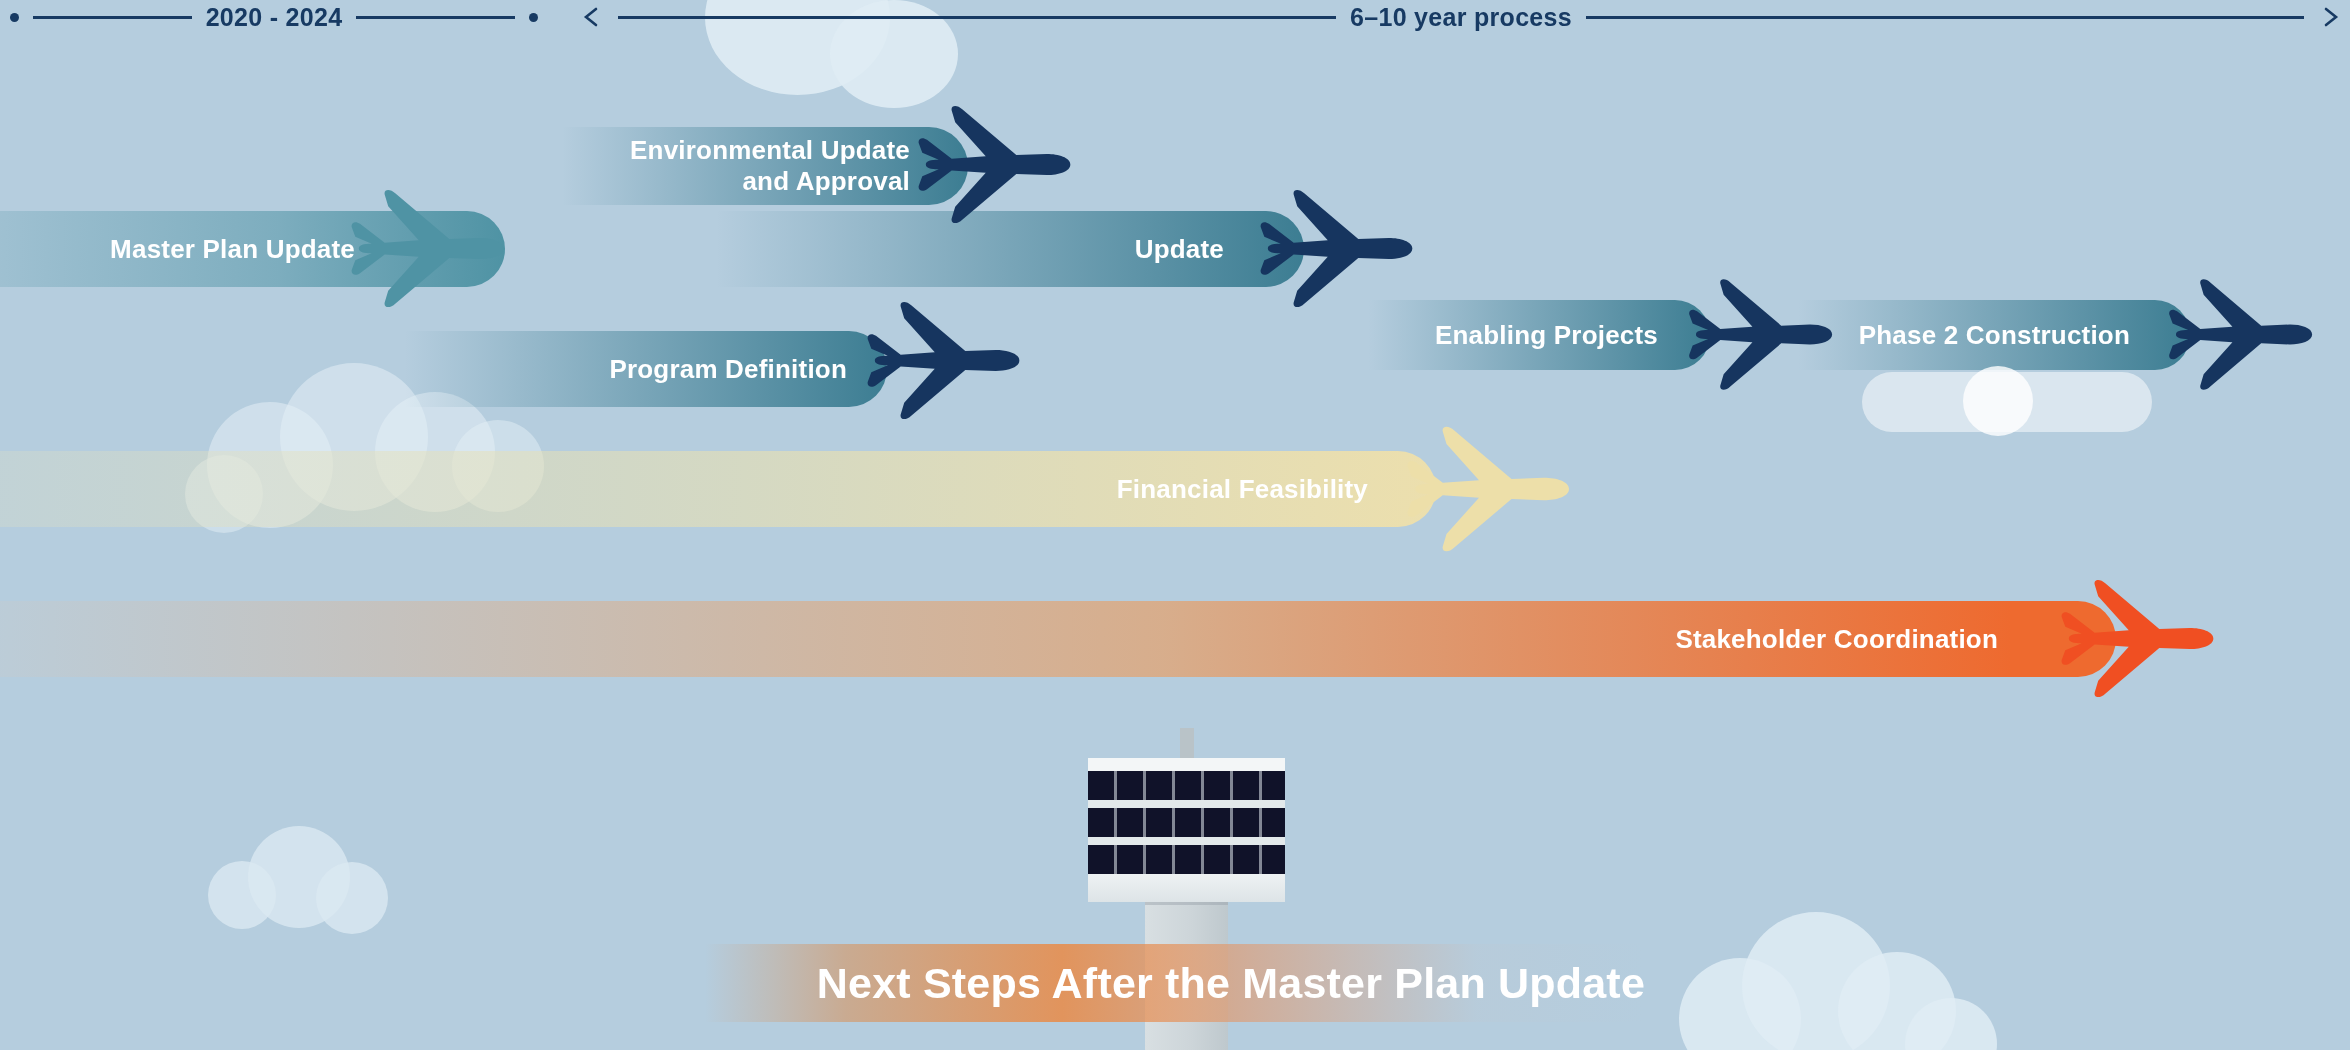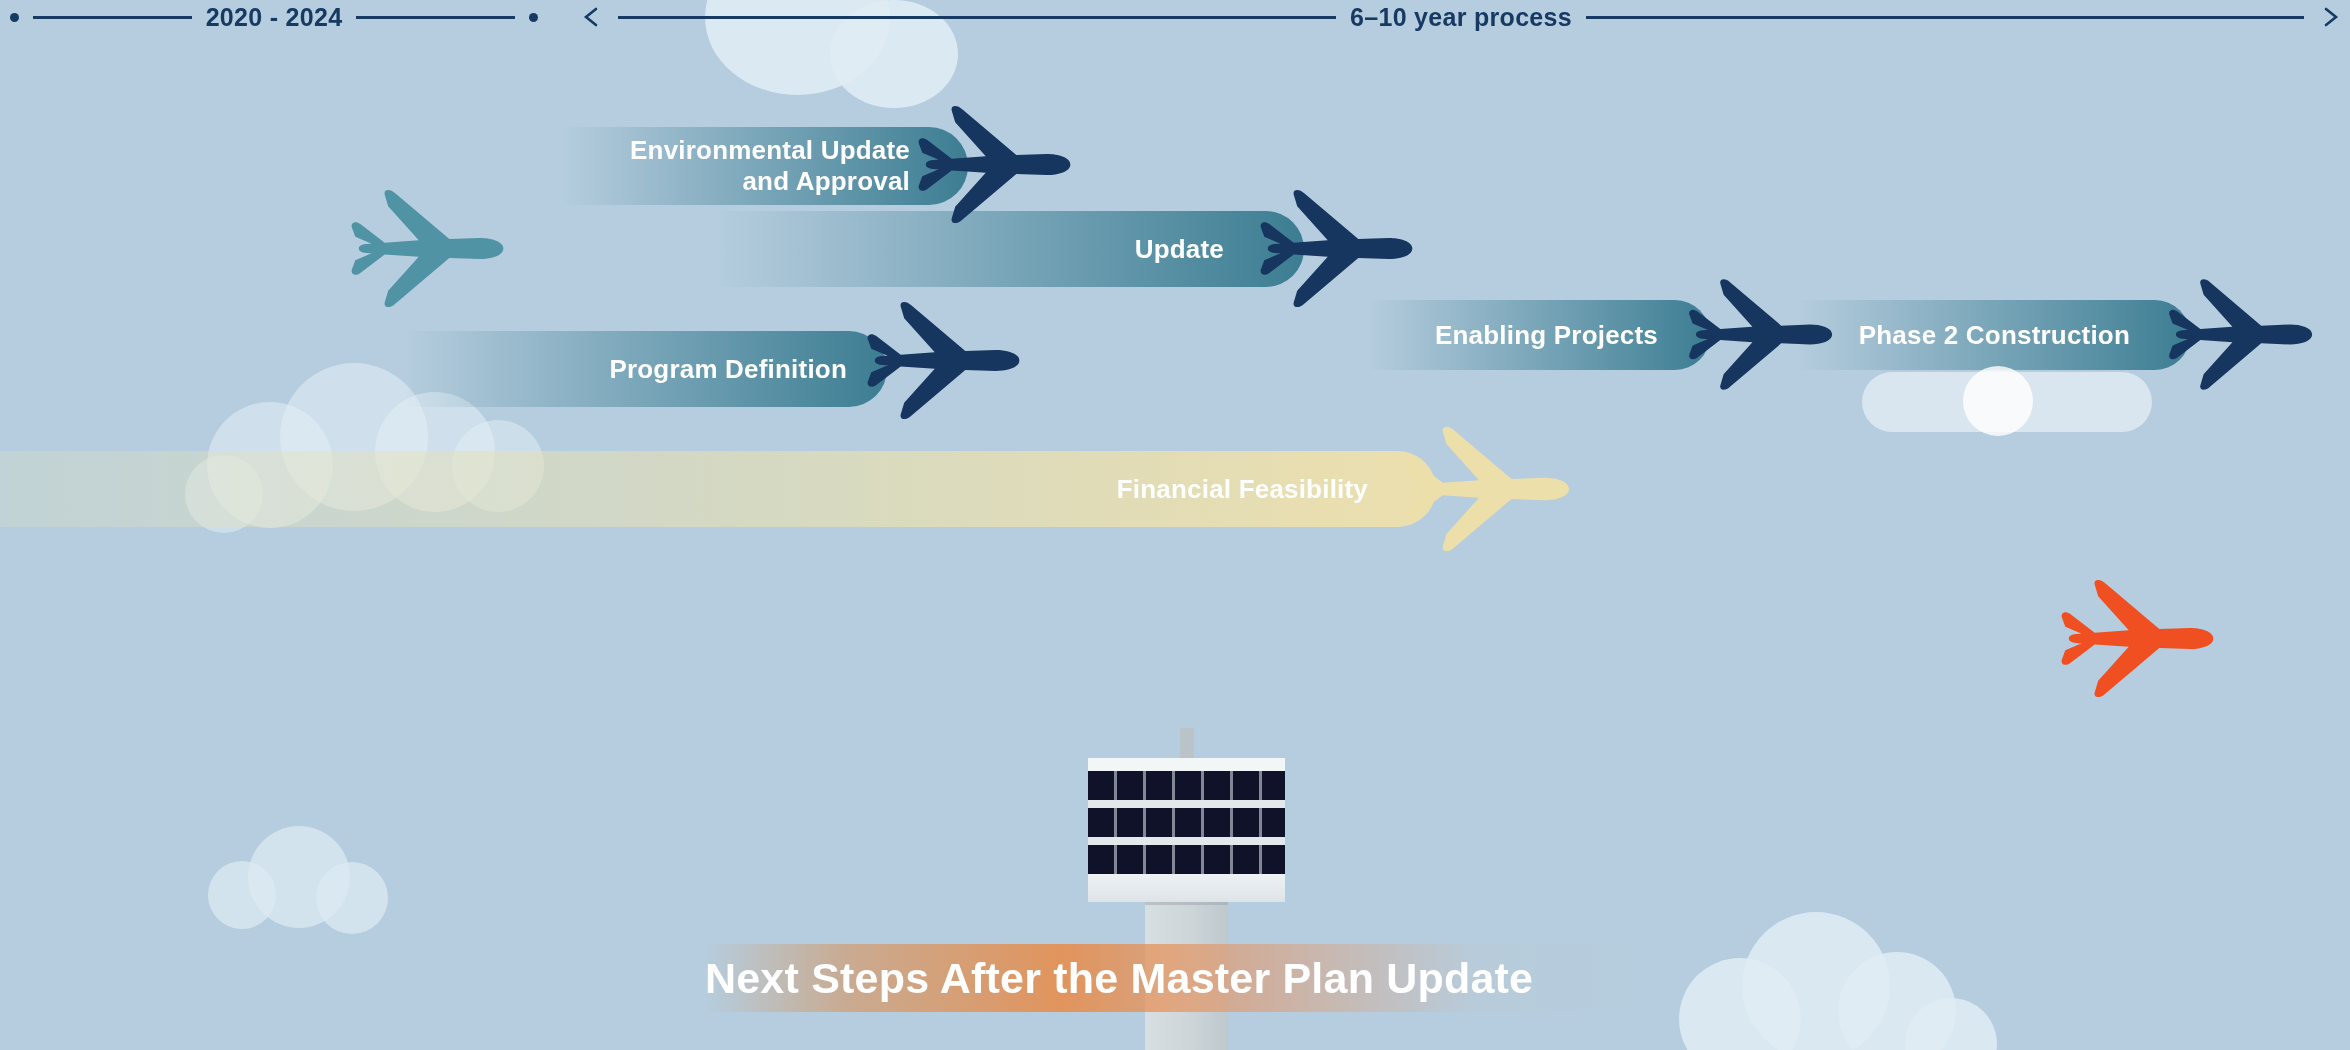--- a/index.html
+++ b/index.html
@@ -84,22 +84,22 @@
   .cab-strip{height:13px;background:#f3f6f7;}
   .cab-sep{height:8px;background:#e3e9eb;}
   .cab-band{height:29px;background-color:var(--c-tower-dark,#101229);
     background-image:repeating-linear-gradient(90deg,rgba(255,255,255,0) 0 26px,rgba(225,232,238,0.55) 26px 29px);}
   .cab-base{flex:1;background:linear-gradient(180deg,#eef2f3,#dde4e7);}
   .shaft{position:absolute;left:57px;top:174px;width:83px;height:148px;
     background:linear-gradient(90deg,#d8dfe2 0%,#cdd5d9 55%,#bec8cd 100%);
     border-top:3px solid rgba(150,160,168,0.45);}
 
   
-  .banner{position:absolute;left:705px;top:944px;width:940px;height:68px;z-index:6;
-    display:flex;align-items:center;justify-content:flex-start;
+  .banner{position:absolute;left:705px;top:944px;width:940px;height:78px;z-index:6;
+    display:flex;align-items:center;justify-content:flex-end;
     background:linear-gradient(90deg,
       rgba(190,200,210,0) 0%,
       rgba(212,152,104,0.65) 15%,
       rgba(233,138,70,0.85) 38%,
       rgba(226,152,108,0.60) 58%,
       rgba(190,200,210,0.28) 82%,
       rgba(190,200,210,0) 100%);}
   .banner-title{font-size:43px;font-weight:bold;color:var(--c-label-text,#ffffff);white-space:nowrap;letter-spacing:.2px;}
 </style>
 </head>
@@ -124,20 +124,23 @@
 
   <div class="cloud-part" style="left:208px;top:861px;width:68px;height:68px;background:rgba(219,232,241,0.8);"></div>
   <div class="cloud-part" style="left:248px;top:826px;width:102px;height:102px;background:rgba(219,232,241,0.8);"></div>
   <div class="cloud-part" style="left:316px;top:862px;width:72px;height:72px;background:rgba(219,232,241,0.8);"></div>
 
   <div class="cloud-part" style="left:1679px;top:958px;width:122px;height:122px;background:rgba(223,236,244,0.85);"></div>
   <div class="cloud-part" style="left:1742px;top:912px;width:148px;height:148px;background:rgba(223,236,244,0.85);"></div>
   <div class="cloud-part" style="left:1838px;top:952px;width:118px;height:118px;background:rgba(223,236,244,0.85);"></div>
   <div class="cloud-part" style="left:1905px;top:998px;width:92px;height:92px;background:rgba(223,236,244,0.85);"></div>
 
+  <div class="trail t-master">
+    <span class="trail-label">Master Plan Update</span>
+  </div>
 
   <div class="trail t-env grad-teal">
     <span class="trail-label two-line">
       <span>Environmental Update</span><br>
       <span>and Approval</span>
     </span>
   </div>
 
   <div class="trail t-program grad-teal">
     <span class="trail-label">Program Definition</span>
@@ -152,20 +155,23 @@
   </div>
 
   <div class="trail t-financial">
     <span class="trail-label">Financial Feasibility</span>
   </div>
 
   <div class="trail t-phase1 grad-teal">
     <span class="trail-label">Phase 2 Construction</span>
   </div>
 
+  <div class="trail t-stakeholder">
+    <span class="trail-label">Stakeholder Coordination</span>
+  </div>
 
   <div class="puff-bar"></div>
   <div class="puff-circle"></div>
 
   <svg class="plane p-master fill-teal" width="165" height="141" viewBox="0 0 140 120">
       <use href="#plane-shape"></use>
     </svg>
   <svg class="plane p-env fill-navy" width="165" height="141" viewBox="0 0 140 120">
       <use href="#plane-shape"></use>
     </svg>

